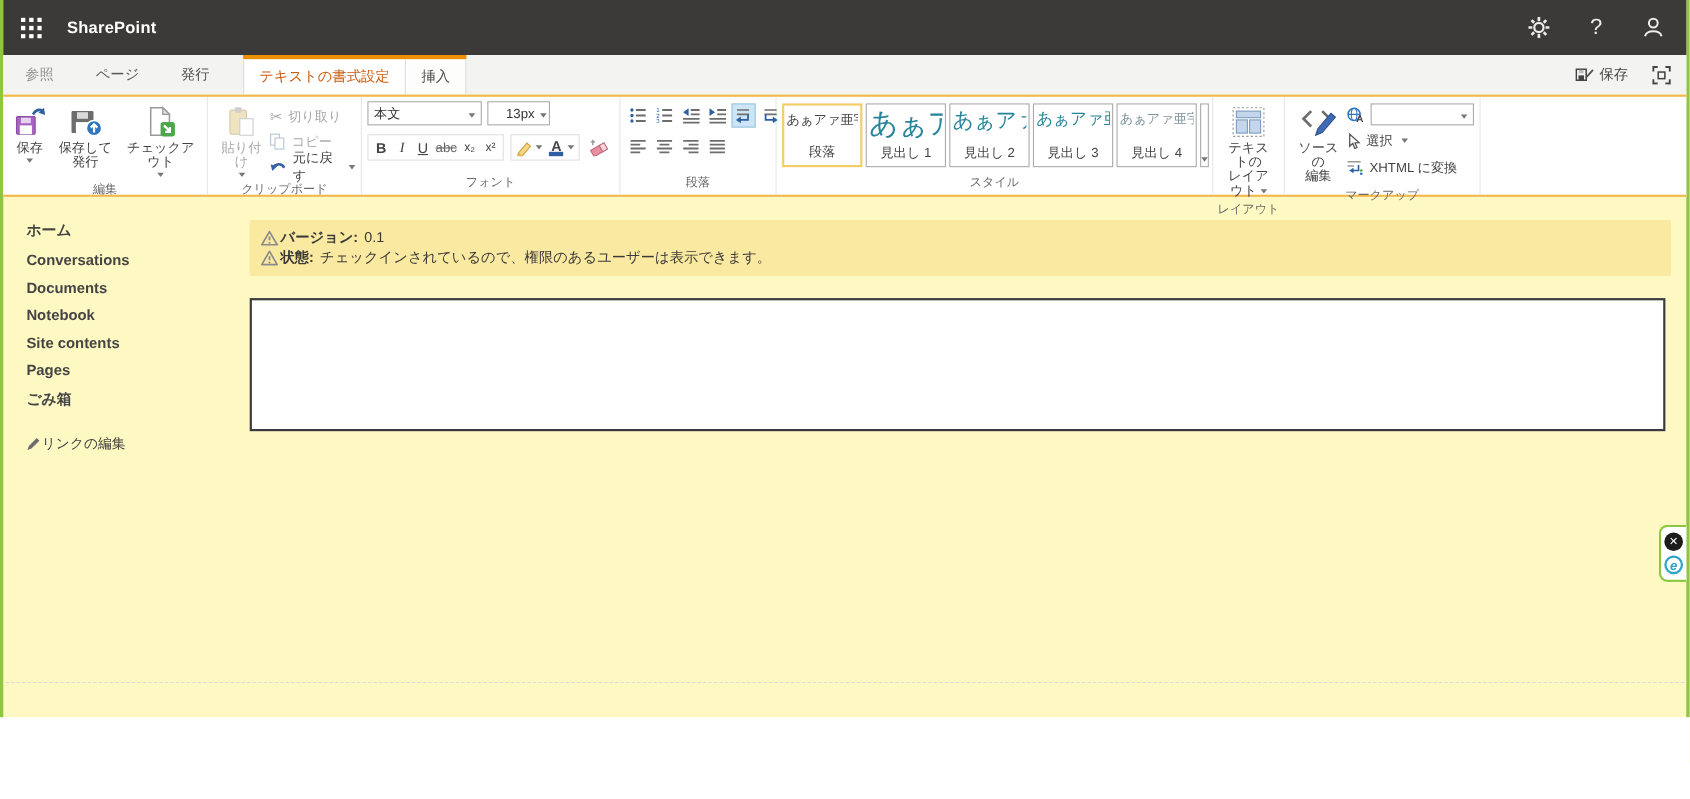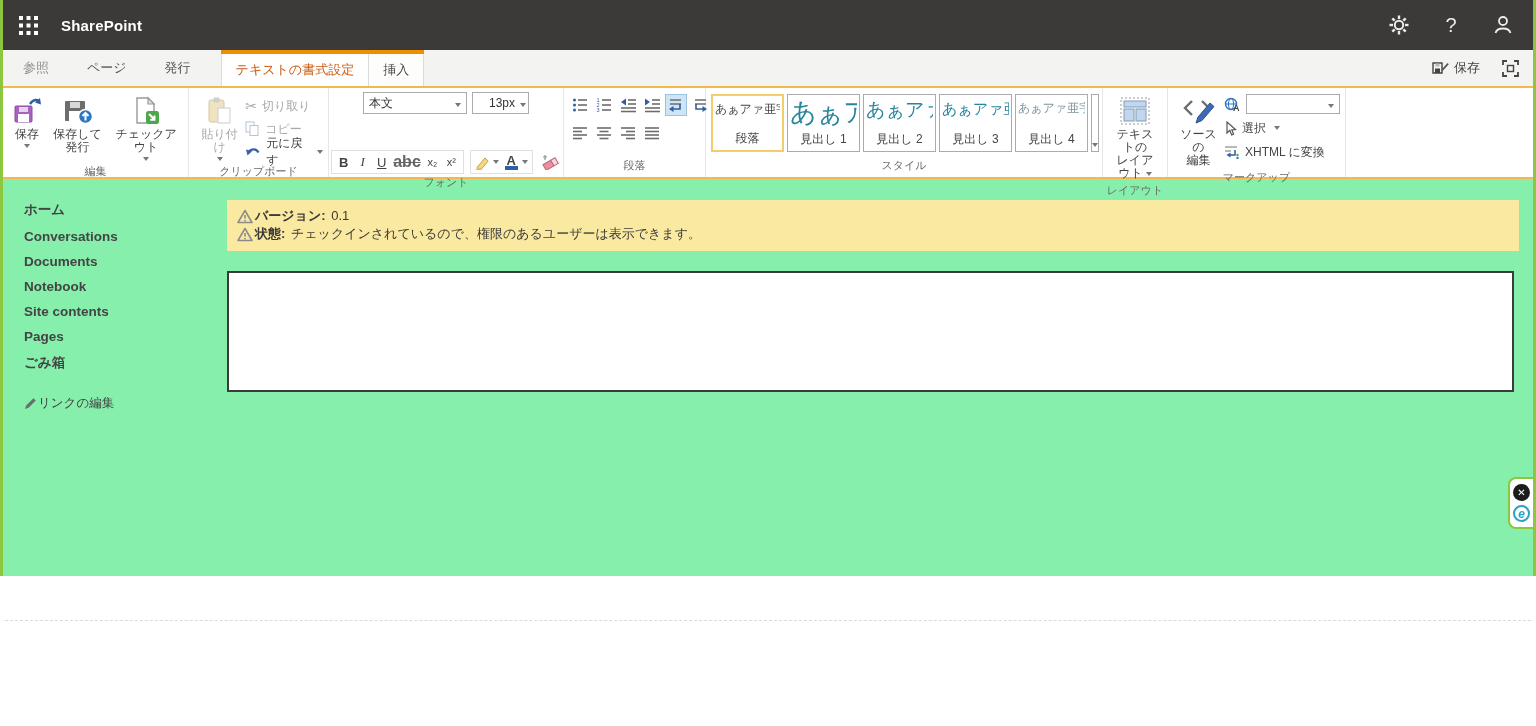--- a/index.html
+++ b/index.html
@@ -1,18 +1,18 @@
 <!DOCTYPE html>
 <html><head>
 <meta charset="utf-8">
 <style>
   * { margin:0; padding:0; box-sizing:border-box; }
   html,body { width:1536px; height:726px; }
   body { font-family:"Liberation Sans","DejaVu Sans",sans-serif; background:#fff; overflow:hidden; }
-  #page { position:relative; width:1536px; height:576px; background:#86efac;
+  #page { position:relative; width:1536px; height:652px; background:#fef9c3;
           border-left:3px solid #8dc63f; border-right:3px solid #8dc63f; }
 
   
   .suitebar { position:absolute; left:0; top:0; right:0; height:50px; background:#3b3a38;
               display:flex; align-items:center; color:#fff; }
   .waffle { width:50px; height:50px; display:flex; align-items:center; justify-content:center; cursor:pointer; }
   .suite-title { font-size:15px; font-weight:bold; letter-spacing:.2px; margin-left:8px; }
   .suite-right { margin-left:auto; display:flex; align-items:center; gap:28px; padding-right:18px; }
   .suite-ic { width:24px; height:24px; display:flex; align-items:center; justify-content:center; cursor:pointer; }
   .qmark { font-size:20px; color:#ececec; font-weight:400; }
@@ -259,37 +259,37 @@
             </span>
             <span>元に戻す</span>
             <span class="caret inline"></span>
           </div>
         </div>
       </div>
       <div class="rg-label">クリップボード</div>
     </div>
 
     <div class="rgroup" style="width:235px;">
-      <div class="rg-content" style="flex-direction:column; align-items:center;gap:28px;">
+      <div class="rg-content" style="flex-direction:column; align-items:flex-start;">
         <div style="display:flex; gap:5px;">
           <div class="combo" style="width:104px;">
             <span>本文</span>
             <span class="cend"><span class="caret" style="margin:0;"></span></span>
           </div>
           <div class="combo" style="width:57px;padding-left:16px;">
             <span>13px</span>
             <span class="cend"><span class="caret" style="margin:0;"></span></span>
           </div>
         </div>
         <div class="fmtrow">
           <div class="fmtseg">
             <span class="fbtn" style="font-weight:bold;">B</span>
             <span class="fbtn" style="font-style:italic; font-family:'Liberation Serif',serif;">I</span>
             <span class="fbtn" style="text-decoration:underline;">U</span>
-            <span class="fbtn" style="font-size:16px; text-decoration:line-through; color:#666;font-weight:bold;">abc</span>
+            <span class="fbtn" style="font-size:12px; text-decoration:line-through; color:#666;">abc</span>
             <span class="fbtn" style="font-size:11px;">x₂</span>
             <span class="fbtn" style="font-size:11px;">x²</span>
           </div>
           <div class="fmtseg">
             <span class="fbtn">
               <svg width="16" height="15" viewBox="0 0 16 15">
                 <path d="M2 12.5 l8 -9.5 3.2 3 -8 9.5 z" fill="#f5d683" stroke="#c8a03c"></path>
                 <path d="M1 14.5 h5" stroke="#e9b64f" stroke-width="2"></path>
               </svg>
             </span>

